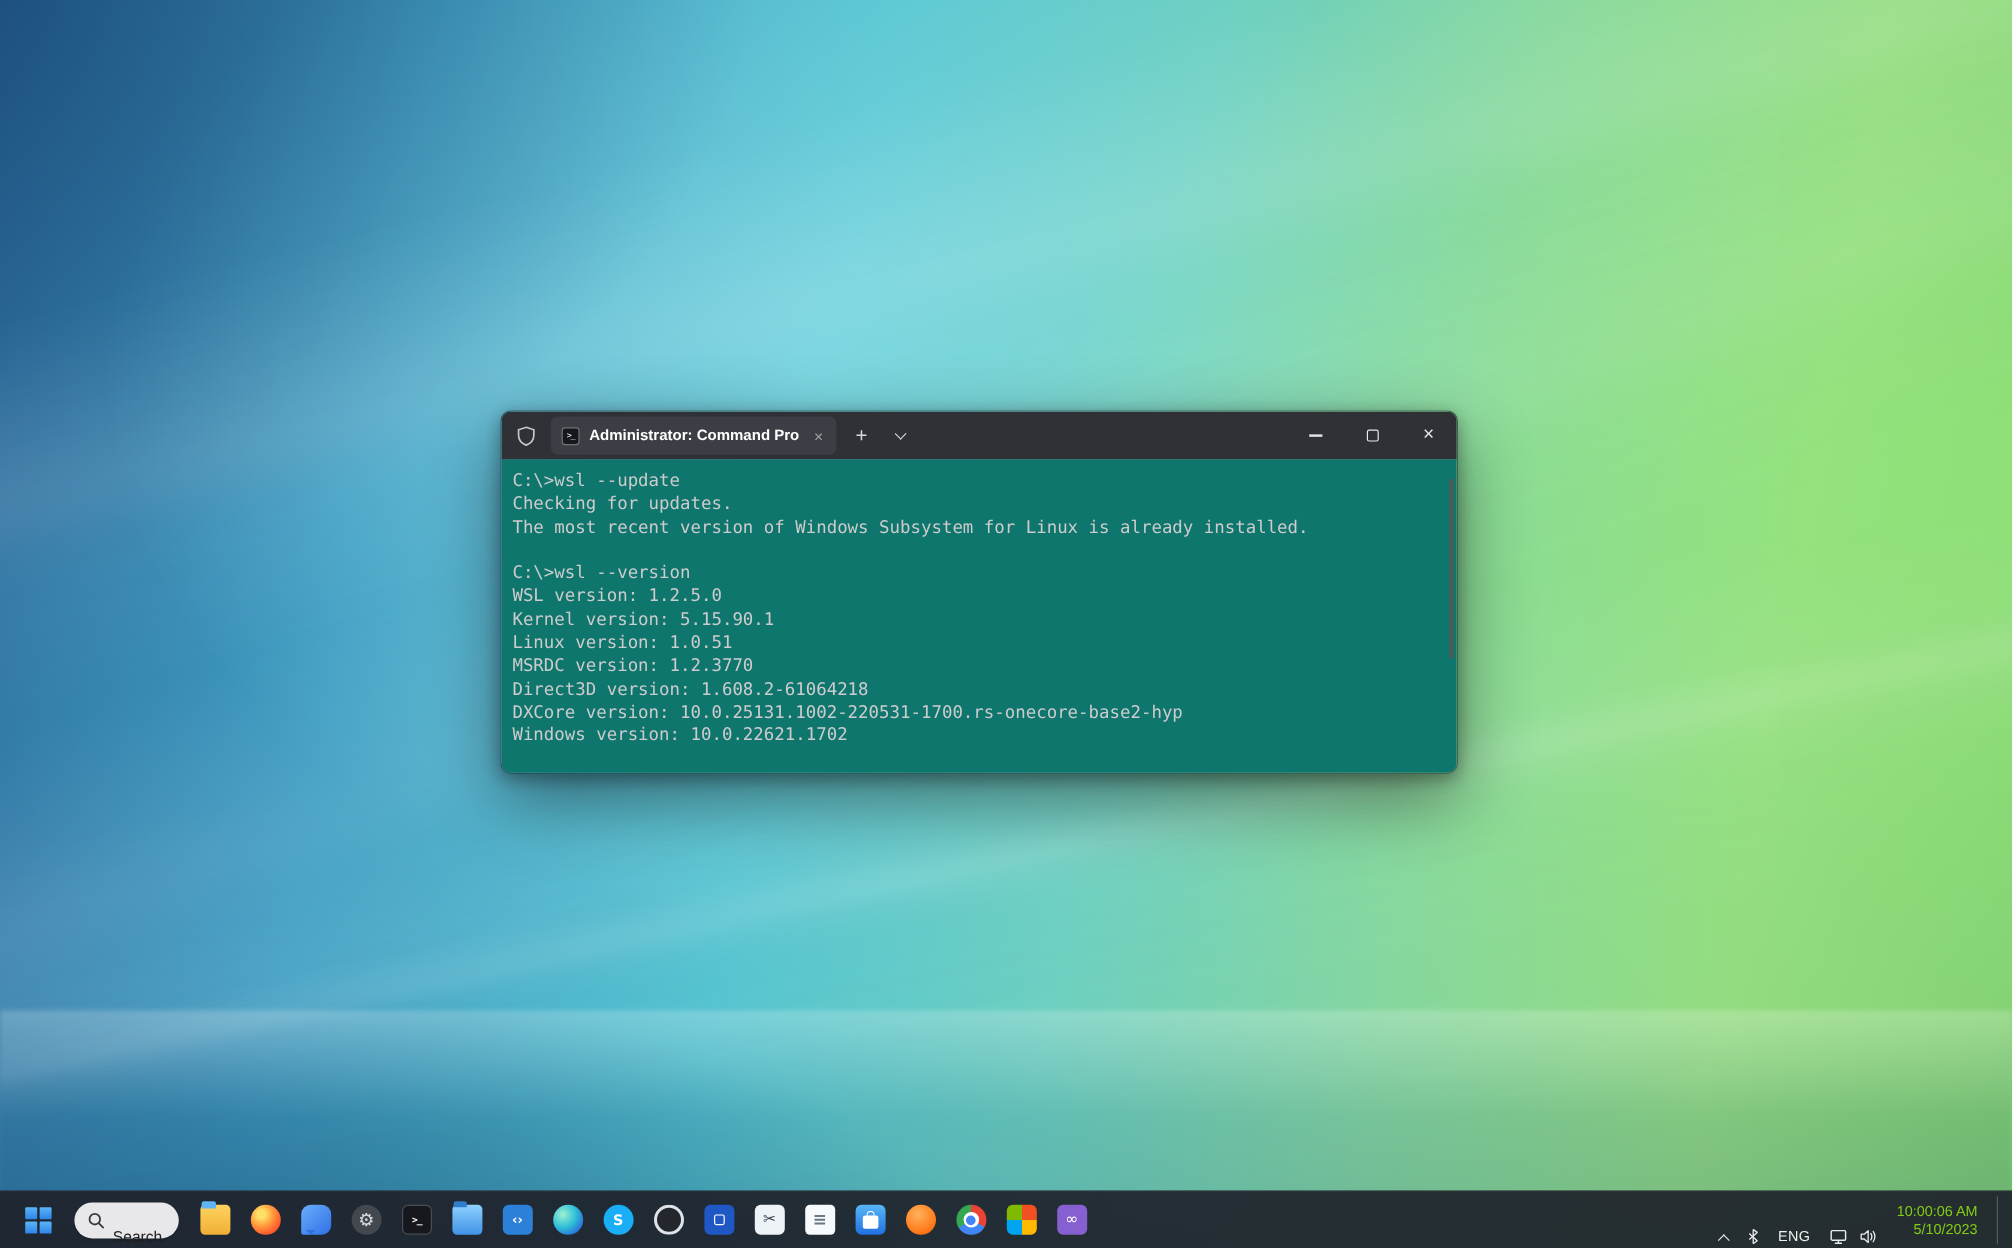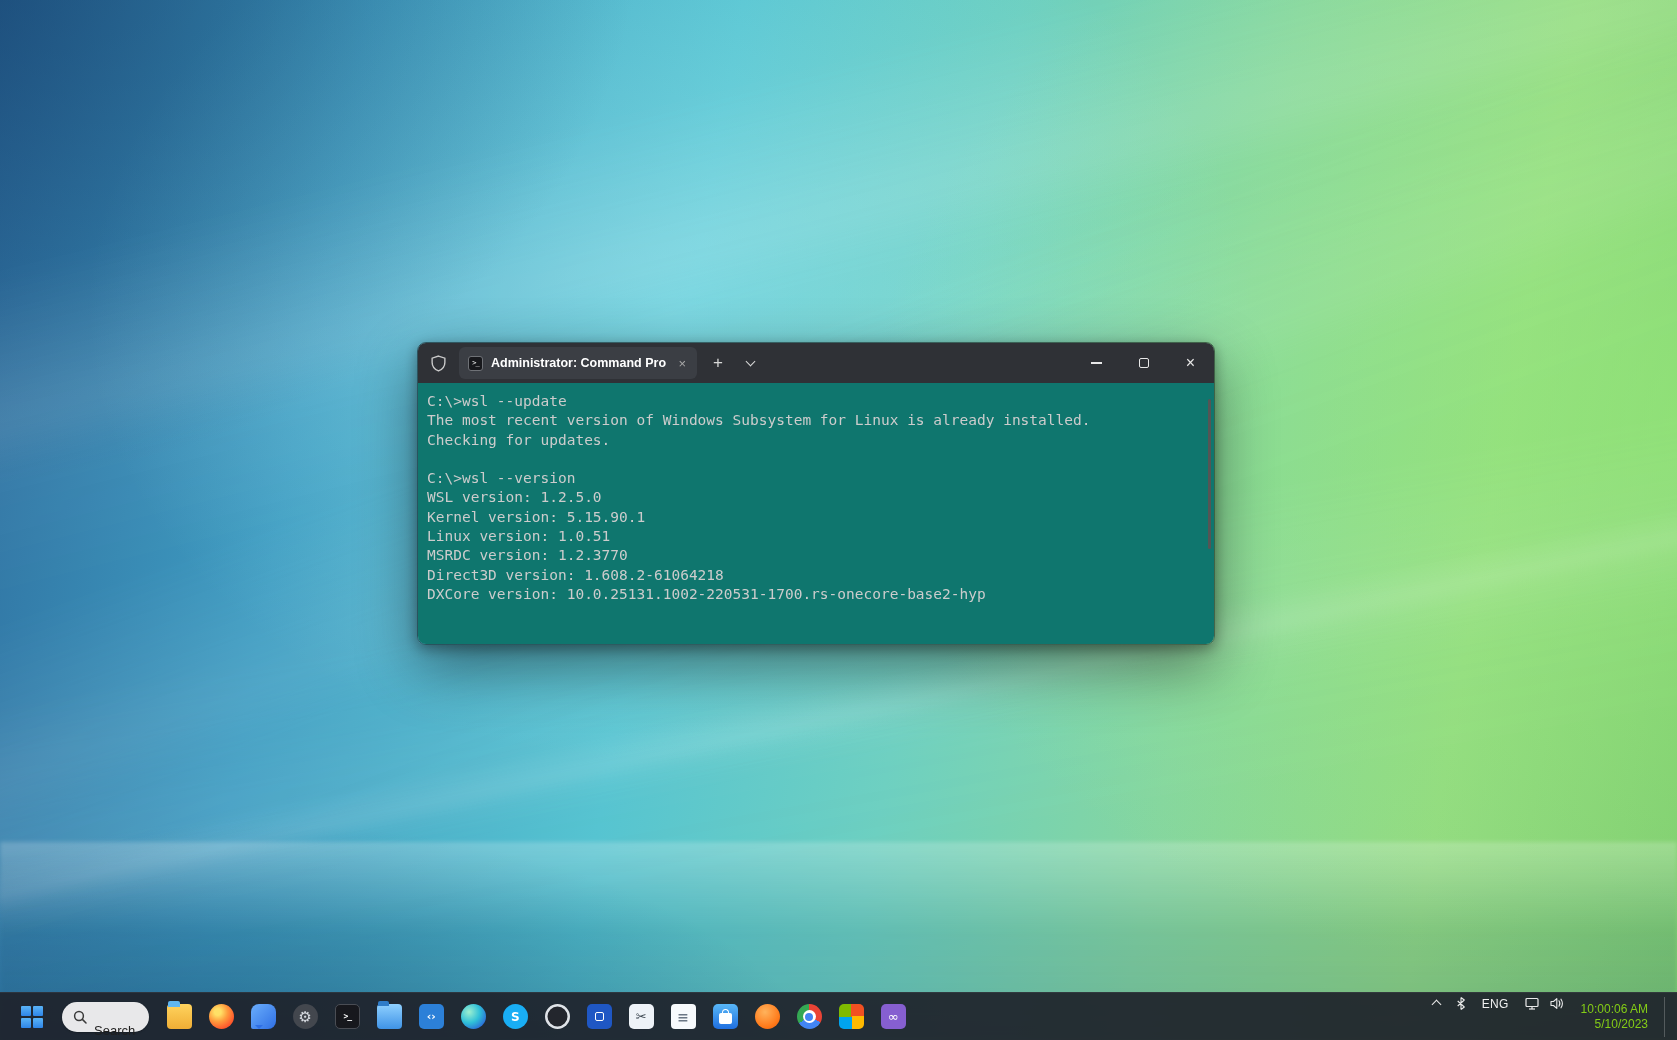--- a/index.html
+++ b/index.html
@@ -95,21 +95,21 @@
   .ic-store::before{ content:""; position:absolute; left:9px; right:9px; top:5px; height:6px; border:1.5px solid #fff; border-bottom:none; border-radius:4px 4px 0 0; }
   .ic-brave{ background:radial-gradient(circle at 40% 32%,#ffb35c,#ff7a1a 65%,#e8590c); border-radius:50%; }
   .ic-chrome{ background:conic-gradient(#ea4335 0 33%, #4285f4 33% 66%, #34a853 66% 100%); border-radius:50%; }
   .ic-chrome::before{ content:""; position:absolute; inset:6px; background:#fff; border-radius:50%; }
   .ic-chrome::after{ content:""; position:absolute; inset:8.5px; background:#4285f4; border-radius:50%; }
   .ic-office{ background:conic-gradient(#f25022 0 25%, #ffb900 25% 50%, #00a4ef 50% 75%, #7fba00 75% 100%); border-radius:5px; }
   .ic-vs{ background:#865fd0; border-radius:5px; font-size:13px; font-weight:400; }
 
   
   .tb-right{ margin-left:auto; display:flex; align-items:center; gap:2px; }
-  .tray-btn{ height:40px; display:flex; align-items:flex-start; justify-content:center; padding:0 7px; border-radius:5px; color:#eaeaea; }
+  .tray-btn{ height:40px; display:flex; align-items:flex-end; justify-content:center; padding:0 7px; border-radius:5px; color:#eaeaea; }
   .chev-up{ width:7px; height:7px; border-right:1.5px solid #eaeaea; border-bottom:1.5px solid #eaeaea; transform:rotate(-135deg); margin-top:4px; }
   .lang{ font-size:12px; color:#f0f0f0; letter-spacing:.3px; }
   .netvol{ gap:10px; }
   .clock{ text-align:right; color:#84cc16; font-size:12px; line-height:15px; padding:0 8px; }
   .show-desktop{ width:5px; height:40px; border-left:1px solid rgba(255,255,255,.22); margin-left:6px; }
   svg.ticon{ display:block; }
 </style>
 </head>
 <body>
 
@@ -143,30 +143,31 @@
         </div>
       <div class="wc">
           <span class="maxbox"></span>
         </div>
       <div class="wc wc-close">×</div>
     </div>
   </div>
   <div class="term-body">
     <div class="term-scrollbar"></div>
   <div class="tline">C:\&gt;wsl --update</div>
+      <div class="tline">Checking for updates.</div>
       <div class="tline">The most recent version of Windows Subsystem for Linux is already installed.</div>
-      <div class="tline">Checking for updates.</div>
       <div class="tline">&nbsp;</div>
       <div class="tline">C:\&gt;wsl --version</div>
       <div class="tline">WSL version: 1.2.5.0</div>
       <div class="tline">Kernel version: 5.15.90.1</div>
       <div class="tline">Linux version: 1.0.51</div>
       <div class="tline">MSRDC version: 1.2.3770</div>
       <div class="tline">Direct3D version: 1.608.2-61064218</div>
       <div class="tline">DXCore version: 10.0.25131.1002-220531-1700.rs-onecore-base2-hyp</div>
+      <div class="tline">Windows version: 10.0.22621.1702</div>
     </div>
 </div>
 
 <div class="taskbar">
   <div class="tb-left">
     <div class="tb-btn">
       <span class="win-logo">
           <span></span>
           <span></span>
           <span></span>

